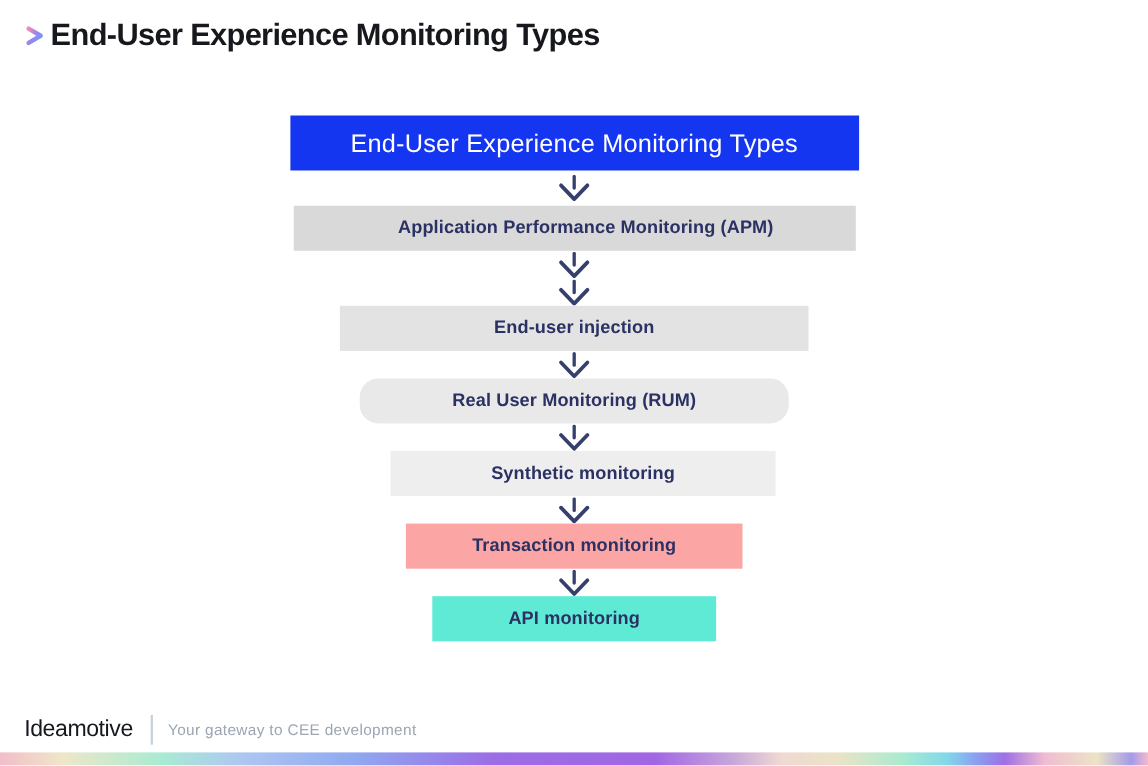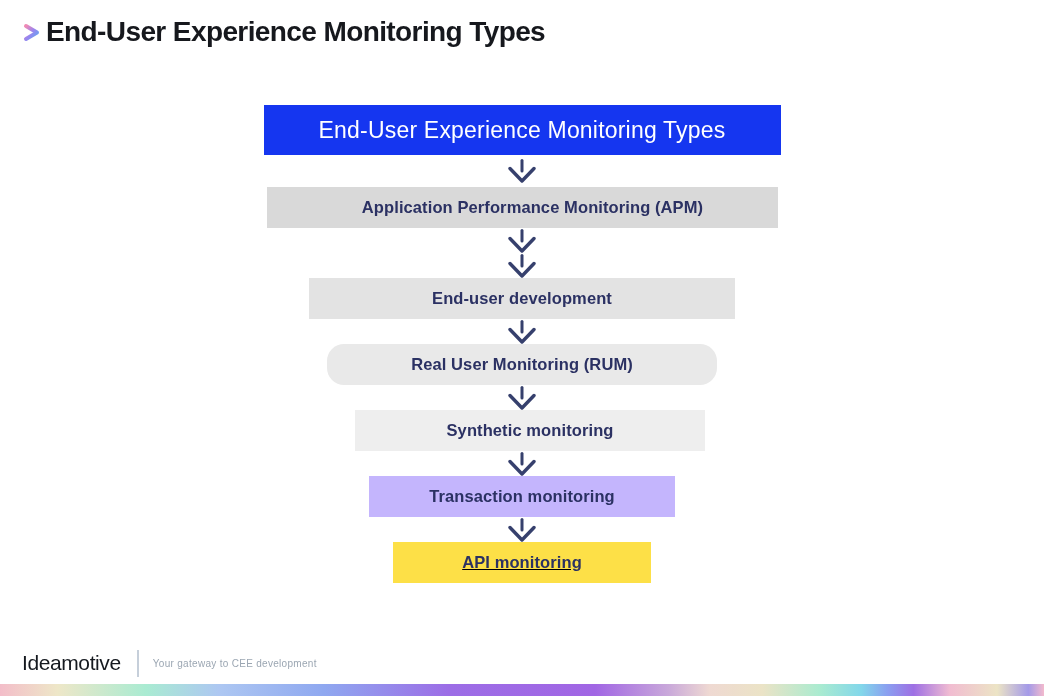--- a/index.html
+++ b/index.html
@@ -63,21 +63,21 @@
   }
   .brand-name {
     font-size: 21px; font-weight: 400; color: #15191f;
     letter-spacing: -0.4px;
   }
   .footer-divider {
     width: 2px; height: 27px; background: #c6cfda;
     margin: 0 14px 0 16px;
   }
   .tagline {
-    font-size: 10px; color: #9ba6b2; letter-spacing: 0.3px;
+    font-size: 14px; color: #9ba6b2; letter-spacing: 0.3px;
   }
   .rainbow-bar {
     position: absolute; left: 0; bottom: 0;
     width: 1044px; height: 12px;
     background: linear-gradient(to right,
       #f3bdc9 0%, #eee7c8 5.5%, #a9ebd2 14%, #adc7f2 21%,
       #8fa8f0 31%, #9c6de6 43%, #a166e4 57%, #c9a8da 64%,
       #efd9d2 68%, #ebe3c6 73%, #aaebd0 78.5%, #82d7ea 82.5%,
       #8a9ff0 85%, #9e70e4 87.5%, #f1bcd1 91%, #ece4c5 95.5%,
       #a49ae8 98.5%, #f3bacd 100%);
@@ -121,21 +121,21 @@
     <path d="M6 9.5 L18 22 L30 9.5" fill="none" stroke="#36406d" stroke-width="3.4" stroke-linecap="round" stroke-linejoin="round"></path>
   </svg>
 
 
   <svg class="arrow" width="36" height="24" viewBox="0 0 36 24">
     <path d="M18 1.5 L18 12" fill="none" stroke="#36406d" stroke-width="3" stroke-linecap="round"></path>
     <path d="M6 9.5 L18 22 L30 9.5" fill="none" stroke="#36406d" stroke-width="3.4" stroke-linecap="round" stroke-linejoin="round"></path>
   </svg>
 
   <div class="node w2" style="background: rgb(227, 227, 227);">
-    <span>End-user development</span>
+    <span>End-user injection</span>
   </div>
 
   <svg class="arrow" width="36" height="24" viewBox="0 0 36 24">
     <path d="M18 1.5 L18 12" fill="none" stroke="#36406d" stroke-width="3" stroke-linecap="round"></path>
     <path d="M6 9.5 L18 22 L30 9.5" fill="none" stroke="#36406d" stroke-width="3.4" stroke-linecap="round" stroke-linejoin="round"></path>
   </svg>
 
   <div class="node w3" style="background: rgb(233, 233, 233); border-radius: 17px;">
     <span>Real User Monitoring (RUM)</span>
   </div>
@@ -147,30 +147,30 @@
 
   <div class="node w4" style="background: rgb(238, 238, 238);">
     <span>Synthetic monitoring</span>
   </div>
 
   <svg class="arrow" width="36" height="24" viewBox="0 0 36 24">
     <path d="M18 1.5 L18 12" fill="none" stroke="#36406d" stroke-width="3" stroke-linecap="round"></path>
     <path d="M6 9.5 L18 22 L30 9.5" fill="none" stroke="#36406d" stroke-width="3.4" stroke-linecap="round" stroke-linejoin="round"></path>
   </svg>
 
-  <div class="node w5" style="background: #c4b5fd;">
+  <div class="node w5" style="background: #fca5a5;">
     <span>Transaction monitoring</span>
   </div>
 
   <svg class="arrow" width="36" height="24" viewBox="0 0 36 24">
     <path d="M18 1.5 L18 12" fill="none" stroke="#36406d" stroke-width="3" stroke-linecap="round"></path>
     <path d="M6 9.5 L18 22 L30 9.5" fill="none" stroke="#36406d" stroke-width="3.4" stroke-linecap="round" stroke-linejoin="round"></path>
   </svg>
 
-  <div class="node w6" style="background: #fde047; text-decoration: underline;">
+  <div class="node w6" style="background: #5eead4;">
     <span>API monitoring</span>
   </div>
 
 </div>
 
 <div class="footer">
   <span class="brand-name">Ideamotive</span>
   <span class="footer-divider"></span>
   <span class="tagline">Your gateway to CEE development</span>
 </div>

